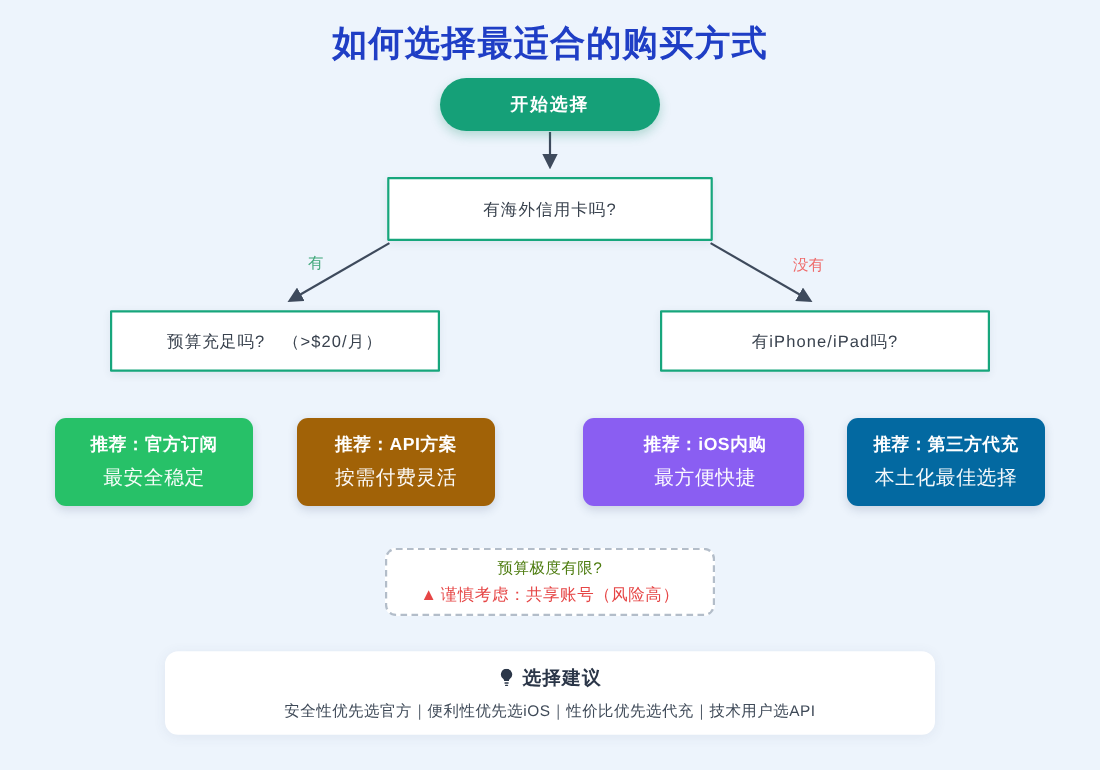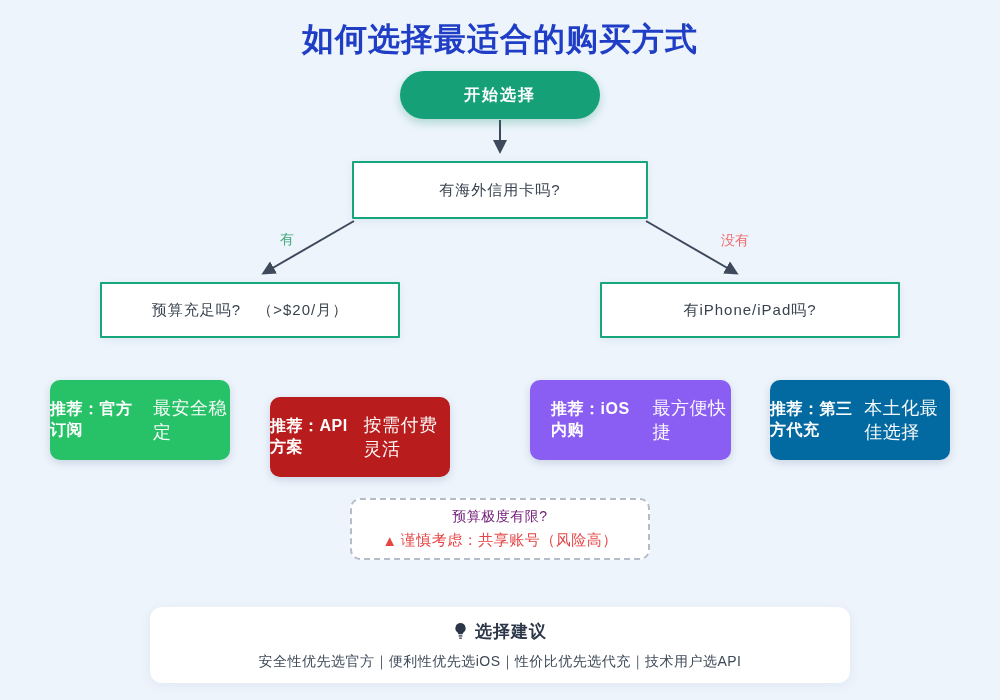--- a/index.html
+++ b/index.html
@@ -27,39 +27,39 @@
     box-shadow:0 2px 8px rgba(40,60,90,.08);box-sizing:border-box;
   }
   #q1{left:352px;top:161px;width:296px;height:58px;}
   #q2-left{left:100px;top:282px;width:300px;height:56px;}
   #q2-right{left:600px;top:282px;width:300px;height:56px;}
   .branch-label{position:absolute;font-size:14px;font-weight:500;}
   .branch-yes{left:280px;top:231px;color:#41a87b;}
   .branch-no{left:721px;top:232px;color:#ef6b6b;}
   .card{
     position:absolute;top:380px;width:180px;height:80px;border-radius:10px;color:#ffffff;
-    display:flex;align-items:center;justify-content:center;gap:7px;
+    display:flex;flex-direction:column;align-items:center;justify-content:center;gap:7px;
     box-shadow:0 3px 9px rgba(50,70,110,.18);
   }
   .card .card-title{font-size:16px;font-weight:bold;letter-spacing:.5px;}
   .card .card-sub{font-size:18px;opacity:.96;letter-spacing:.5px;}
   #card-0{left:50px;} #card-1{left:270px;} #card-2{left:530px;padding-left:21px;} #card-3{left:770px;}
   .caution-box{
     position:absolute;left:350px;top:498px;width:300px;height:62px;
     background:#ffffff;border:2px dashed #b3bdc9;border-radius:10px;box-sizing:border-box;
     display:flex;flex-direction:column;align-items:center;justify-content:center;gap:5px;
   }
-  .caution-line1{font-size:14px;color:#701a75;letter-spacing:.5px;}
+  .caution-line1{font-size:14px;color:#4d7c0f;letter-spacing:.5px;}
   .caution-line2{font-size:15px;color:#e64545;display:flex;align-items:center;gap:3px;letter-spacing:.5px;}
   .warning-triangle{font-size:15px;color:#e64545;line-height:1;}
   .advice-card{
     position:absolute;left:150px;top:592px;width:700px;height:76px;
     background:#ffffff;border-radius:12px;
     box-shadow:0 2px 12px rgba(60,80,120,.08);
-    display:flex;flex-direction:column;align-items:center;justify-content:center;gap:10px;margin-top:15px;
+    display:flex;flex-direction:column;align-items:center;justify-content:center;gap:10px;
   }
   .advice-head{font-size:17px;font-weight:bold;color:#2b3648;display:flex;align-items:center;gap:7px;letter-spacing:1px;}
   .advice-body{font-size:14px;color:#3f4a58;letter-spacing:.5px;}
 </style>
 </head>
 <body>
 
 <div class="stage">
 
   <svg class="arrows" viewBox="0 0 1000 700">
@@ -82,21 +82,21 @@
   <div class="branch-label branch-yes">有</div>
   <div class="branch-label branch-no">没有</div>
 
   <div class="qbox" id="q2-left">预算充足吗?　（&gt;$20/月）</div>
   <div class="qbox" id="q2-right">有iPhone/iPad吗?</div>
 
   <div class="card" id="card-0" style="background-color: rgb(39, 193, 104);">
     <div class="card-title">推荐：官方订阅</div>
     <div class="card-sub">最安全稳定</div>
   </div>
-  <div class="card" id="card-1" style="background-color: #b91c1c; margin-top: 17px;">
+  <div class="card" id="card-1" style="background-color: #a16207;">
     <div class="card-title">推荐：API方案</div>
     <div class="card-sub">按需付费灵活</div>
   </div>
   <div class="card" id="card-2" style="background-color: rgb(138, 94, 242);">
     <div class="card-title">推荐：iOS内购</div>
     <div class="card-sub">最方便快捷</div>
   </div>
   <div class="card" id="card-3" style="background-color: #0369a1;">
     <div class="card-title">推荐：第三方代充</div>
     <div class="card-sub">本土化最佳选择</div>

